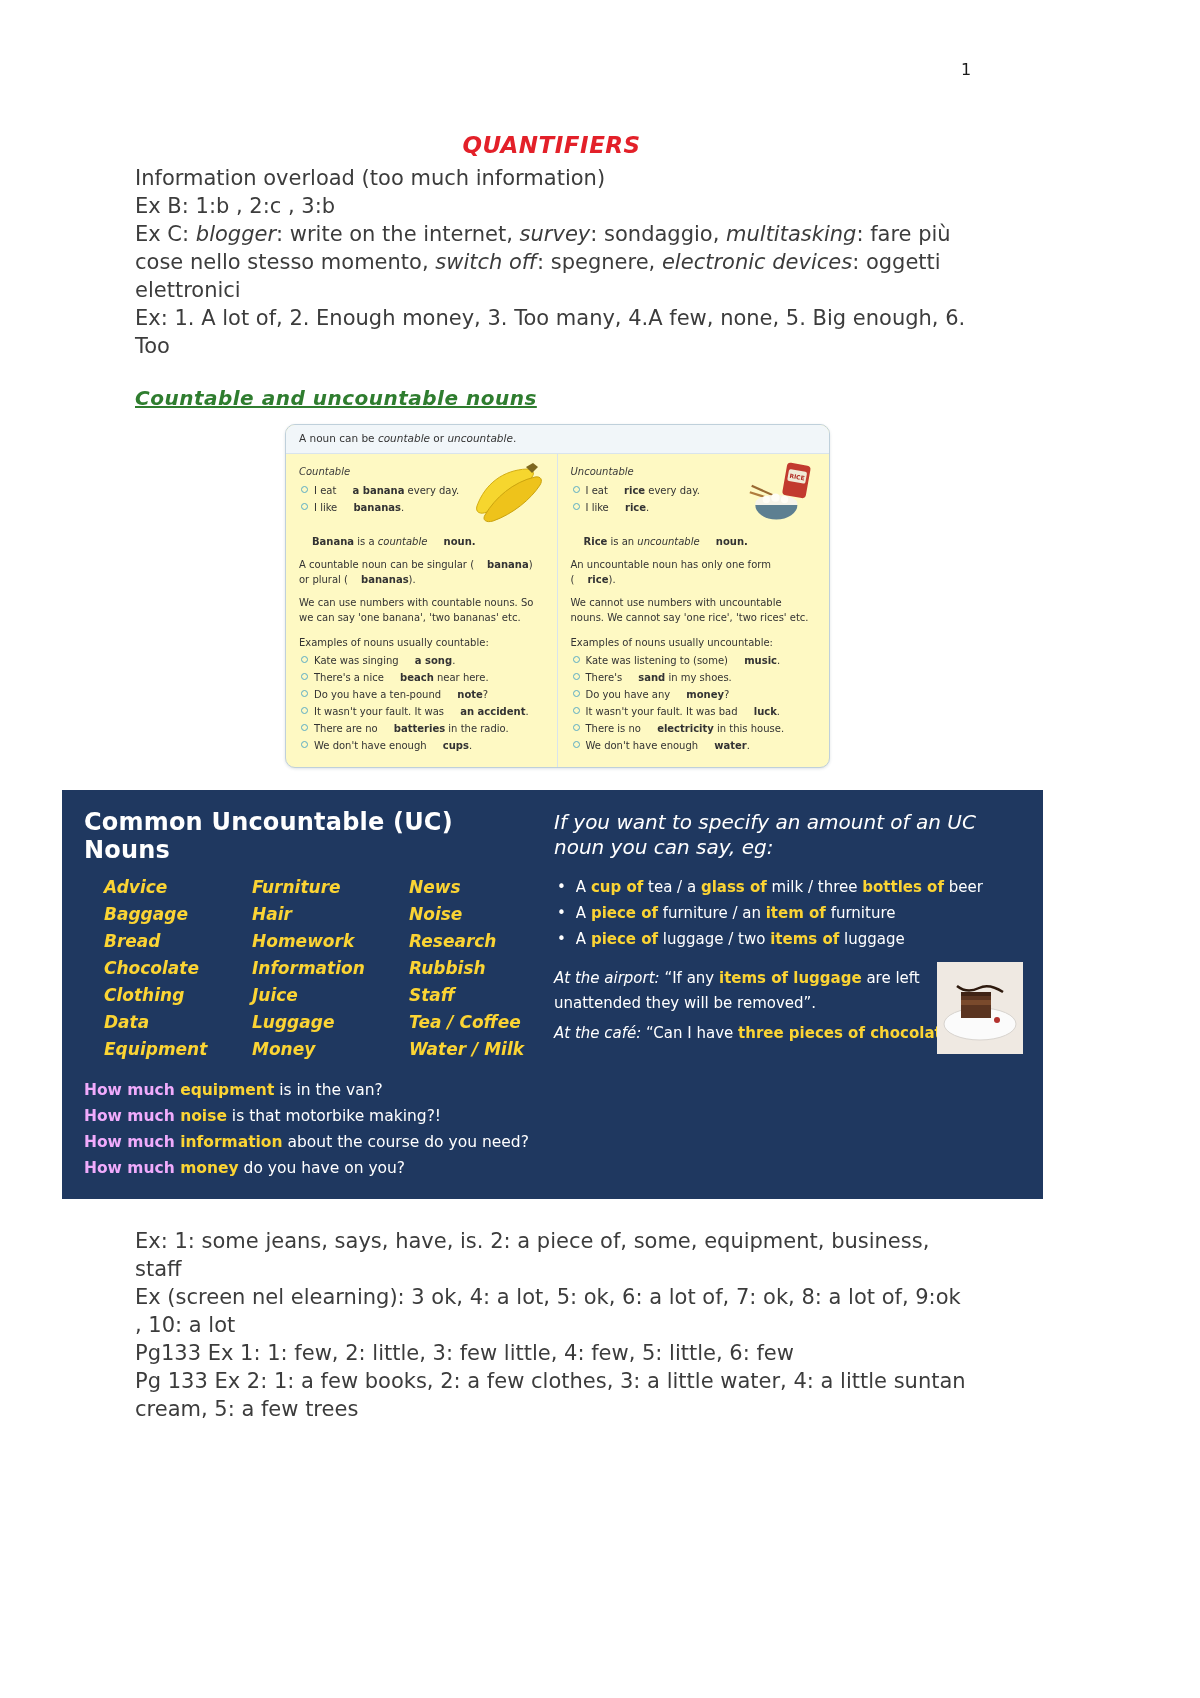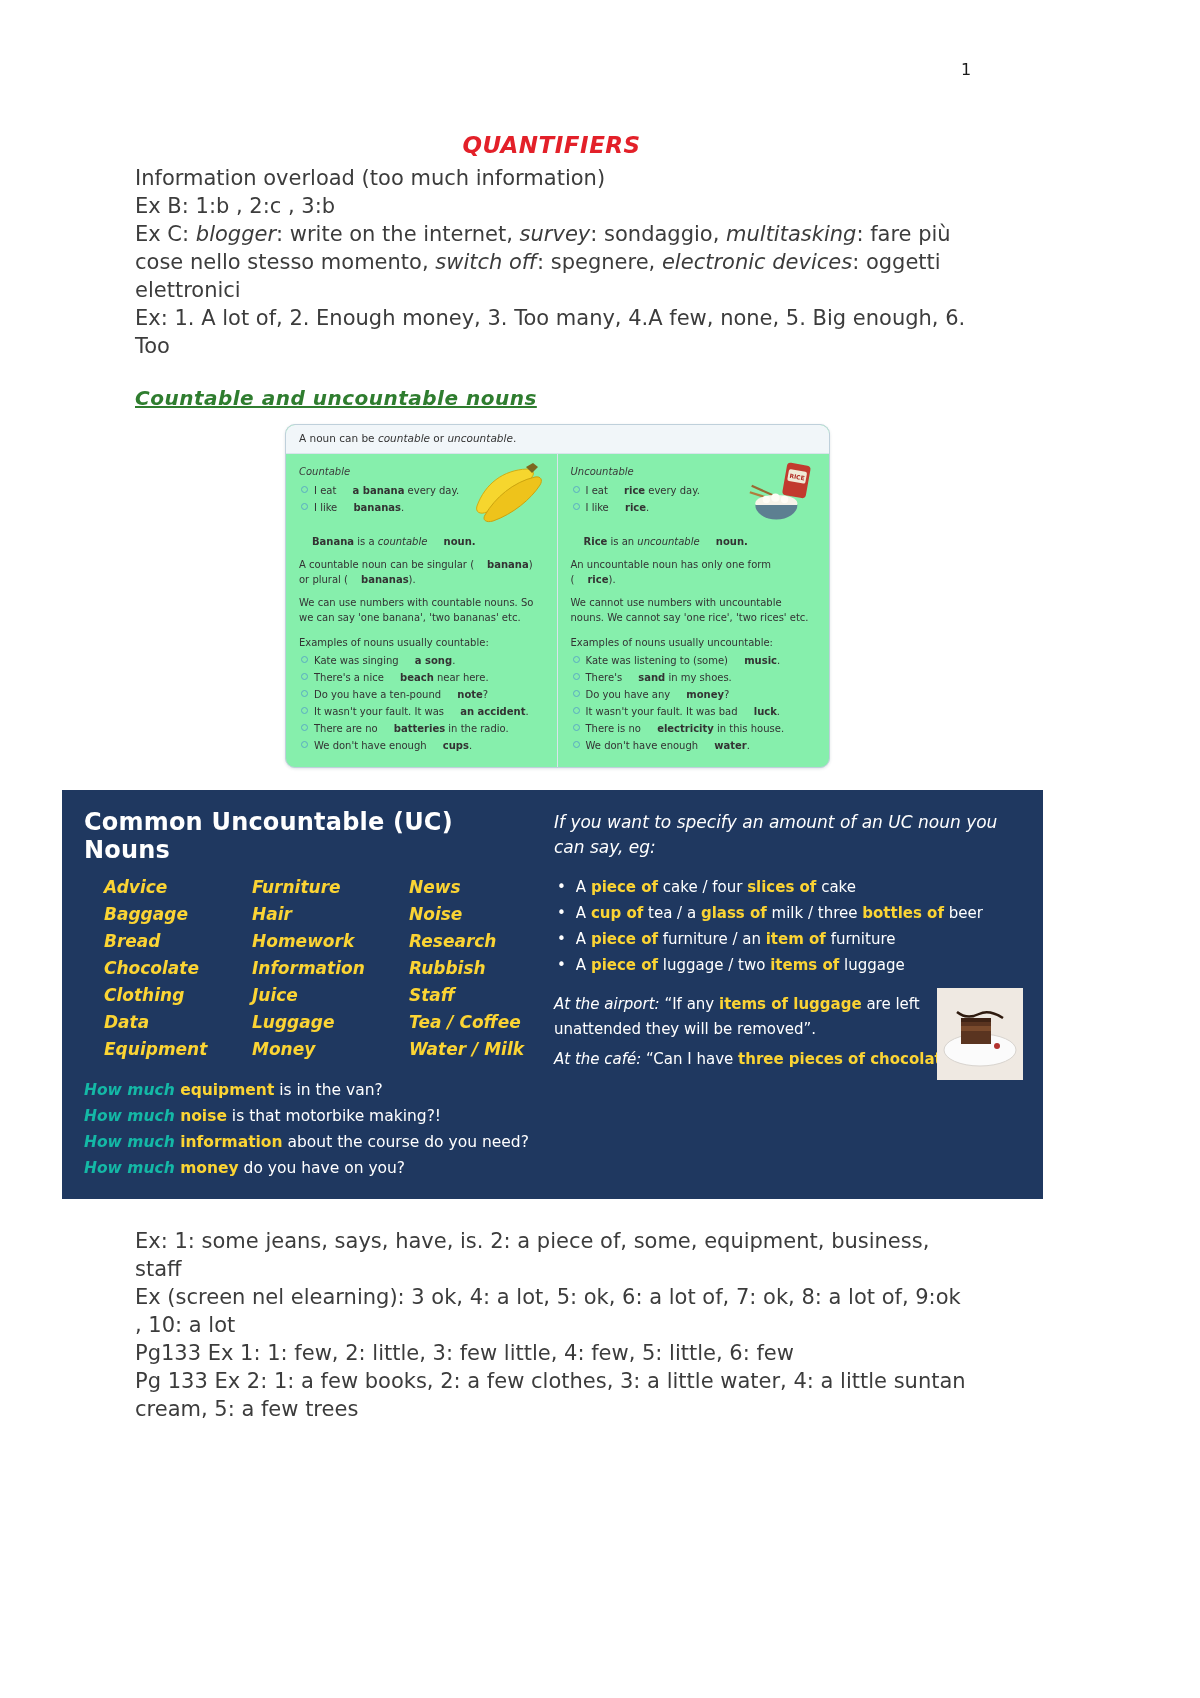--- a/index.html
+++ b/index.html
@@ -13,24 +13,24 @@
   .top-block { padding-top: 132px; }
   .doc-title { text-align: center; color: #e32029; font-size: 23px; font-weight: bold; font-style: italic; letter-spacing: .5px; margin-bottom: 6px; }
   .sec1-heading { color: #2f7d2f; font-size: 19px; font-weight: bold; letter-spacing: 1px; margin-bottom: 6px; }
   .body-line { margin: 0; font-size: 21px; line-height: 28px; }
   .sec2-heading { color: #2f7d2f; font-size: 20px; font-weight: bold; font-style: italic; text-decoration: underline; letter-spacing: .5px; margin: 26px 0 14px; }
 
   
   .st-b { font-weight: bold; padding-left: 13px; }
   .st-i { font-style: italic; }
   .st-y { color: #fbd434; font-weight: bold; }
-  .st-o { color: #14b8a6; font-weight: bold; font-style: italic; }
+  .st-o { color: #f0abfc; font-weight: bold; }
 
   
-  .grammar-card { margin-left: 150px; width: 545px; background: #86efac; border: 1px solid #bfd0db; border-radius: 10px; overflow: hidden;
+  .grammar-card { margin-left: 150px; width: 545px; background: #fef9c3; border: 1px solid #bfd0db; border-radius: 10px; overflow: hidden;
     font-size: 10px; line-height: 1.5; color: #333; box-shadow: 0 1px 3px rgba(40,70,90,.15); }
   .card-intro { padding: 6px 13px; background: #f1f6f9; border-bottom: 1px solid #d9e4ec; font-size: 10.5px; }
   .card-cols { display: flex; }
   .card-col { width: 50%; padding: 8px 12px 12px 13px; }
   .card-col.leftcol { border-right: 1px solid #d9e4ec; }
   .col-top { display: flex; justify-content: space-between; }
   .col-top-main { flex: 1; padding-right: 4px; }
   .col-header { font-style: italic; color: #3a3a3a; margin: 2px 0 4px; }
   .cbullet { display: flex; margin: 2px 0; }
   .cbullet .dot { width: 7px; height: 7px; border: 1.3px solid #5bacc3; border-radius: 50%; margin: 3px 6px 0 2px; flex: none; }
@@ -41,21 +41,21 @@
   .ex-label { margin: 10px 0 3px; }
 
   
   .uc-panel { margin: 22px 0 0 62px; width: 981px; background: #1f3860; color: #fff; display: flex; gap: 14px; padding: 16px 20px 18px 16px; }
   .panel-left { width: 462px; flex: none; }
   .panel-title { font-size: 24px; font-weight: bold; letter-spacing: .2px; margin: 2px 0 10px 6px; }
   .noun-grid { display: grid; grid-template-columns: 148px 157px auto; margin-left: 26px; font-size: 17px; line-height: 27px; font-weight: bold; font-style: italic; color: #fbd434; }
   .noun { white-space: nowrap; }
   .questions { margin: 14px 0 0 6px; font-size: 15.5px; line-height: 26px; }
   .panel-right { flex: 1; font-size: 15px; }
-  .panel-intro { font-size: 17px; font-style: italic; line-height: 25px; margin: 4px 0 14px; }
+  .panel-intro { font-size: 20px; font-style: italic; line-height: 25px; margin: 4px 0 14px; }
   .amount-list { list-style: none; margin: 0; padding: 0; line-height: 26px; }
   .amount-list li { display: flex; }
   .amount-list li::before { content: "•"; margin: 0 10px 0 3px; }
   .notes-area { position: relative; margin-top: 14px; line-height: 25px; }
   .note.airport { padding-right: 100px; margin-bottom: 5px; }
   .cake { position: absolute; top: -4px; right: 0; width: 86px; height: 92px; }
 
   .bottom-block { margin-top: 28px; }
 </style>
 </head>
@@ -220,23 +220,20 @@
         <div class="qline"><span class="st-o">How much </span><span class="st-y">noise</span><span> is that motorbike making?!</span></div>
         <div class="qline"><span class="st-o">How much </span><span class="st-y">information</span><span> about the course do you need?</span></div>
         <div class="qline"><span class="st-o">How much </span><span class="st-y">money</span><span> do you have on you?</span></div>
       </div>
     </div>
 
     <div class="panel-right">
       <div class="panel-intro"><span class="st-i">If you want to specify an amount of an UC noun you can say, eg:</span></div>
       <ul class="amount-list">
         <li>
-            <span><span>A </span><span class="st-y">piece of</span><span> cake / four </span><span class="st-y">slices of</span><span> cake</span></span>
-          </li>
-        <li>
             <span><span>A </span><span class="st-y">cup of</span><span> tea / a </span><span class="st-y">glass of</span><span> milk / three </span><span class="st-y">bottles of</span><span> beer</span></span>
           </li>
         <li>
             <span><span>A </span><span class="st-y">piece of</span><span> furniture / an </span><span class="st-y">item of</span><span> furniture</span></span>
           </li>
         <li>
             <span><span>A </span><span class="st-y">piece of</span><span> luggage / two </span><span class="st-y">items of</span><span> luggage</span></span>
           </li>
       </ul>
       <div class="notes-area">

